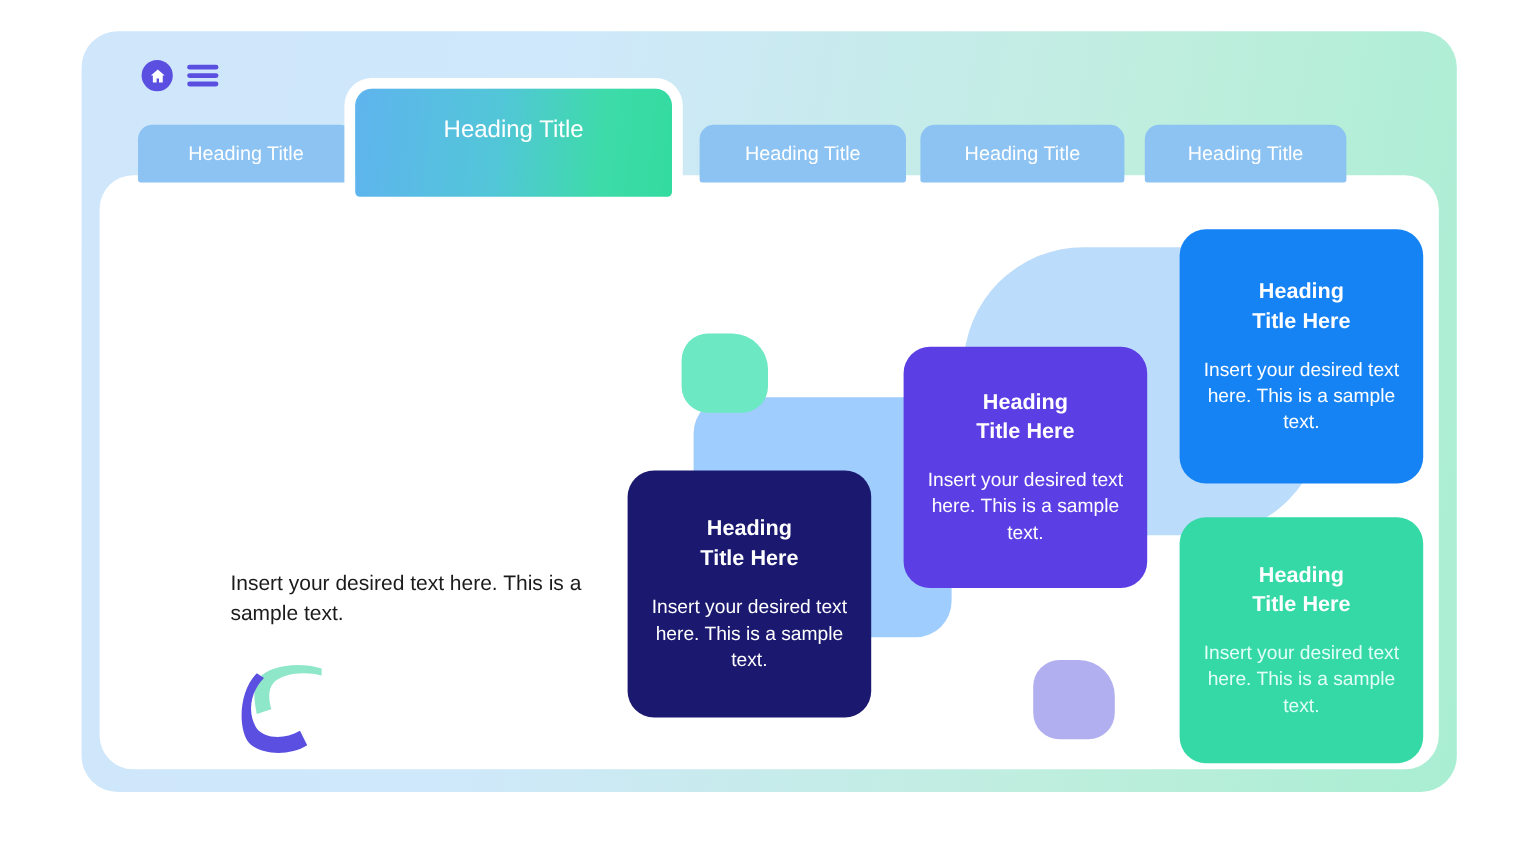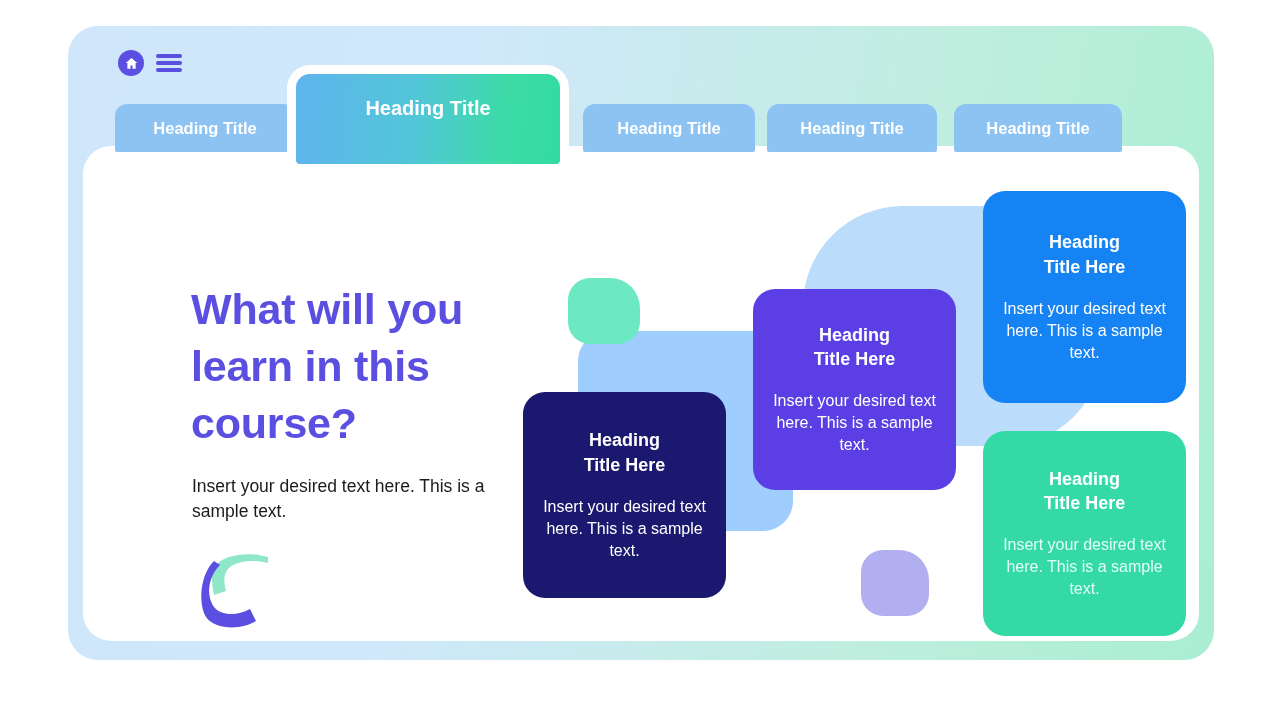--- a/index.html
+++ b/index.html
@@ -68,21 +68,21 @@
     width: 100%;
     height: 160px;
     z-index: 30;
   }
   .tab {
     position: absolute;
     display: flex;
     align-items: center;
     justify-content: center;
     color: #ffffff;
-    font-weight: bold;
+    font-weight: normal;
     border-radius: 12px 12px 0 0;
     user-select: none;
   }
   .tab.inactive {
     top: 78px;
     height: 48px;
     background: #8cc3f2;
     font-size: 16.5px;
     border-radius: 12px 12px 2px 2px;
   }
@@ -285,21 +285,20 @@
     <div class="blob blob-a"></div>
     <div class="blob blob-b"></div>
     <div class="deco deco-mint"></div>
     <div class="deco deco-lilac"></div>
 
     <svg class="logo-mark" viewBox="0 0 88 82">
       <path d="M78 6 C58 0 34 4 26 14 C20 22 22 34 24 44 L36 40 C34 32 33 24 38 18 C45 10 64 8 78 12 Z" fill="#8ee7c8"></path>
       <path d="M24 10 C10 24 8 52 16 66 C24 78 50 80 66 70 L60 58 C46 66 30 64 24 56 C16 44 18 26 30 14 Z" fill="#5a4fe0"></path>
     </svg>
 
-    <h1 class="heading">What will you learn in this course?</h1>
     <p class="subtext">Insert your desired text here. This is a sample text.</p>
 
     <div class="card card-navy">
       <div class="card-title">Heading
 Title Here</div>
       <div class="card-body">Insert your desired text here. This is a sample text.</div>
     </div>
 
     <div class="card card-purple">
       <div class="card-title">Heading

